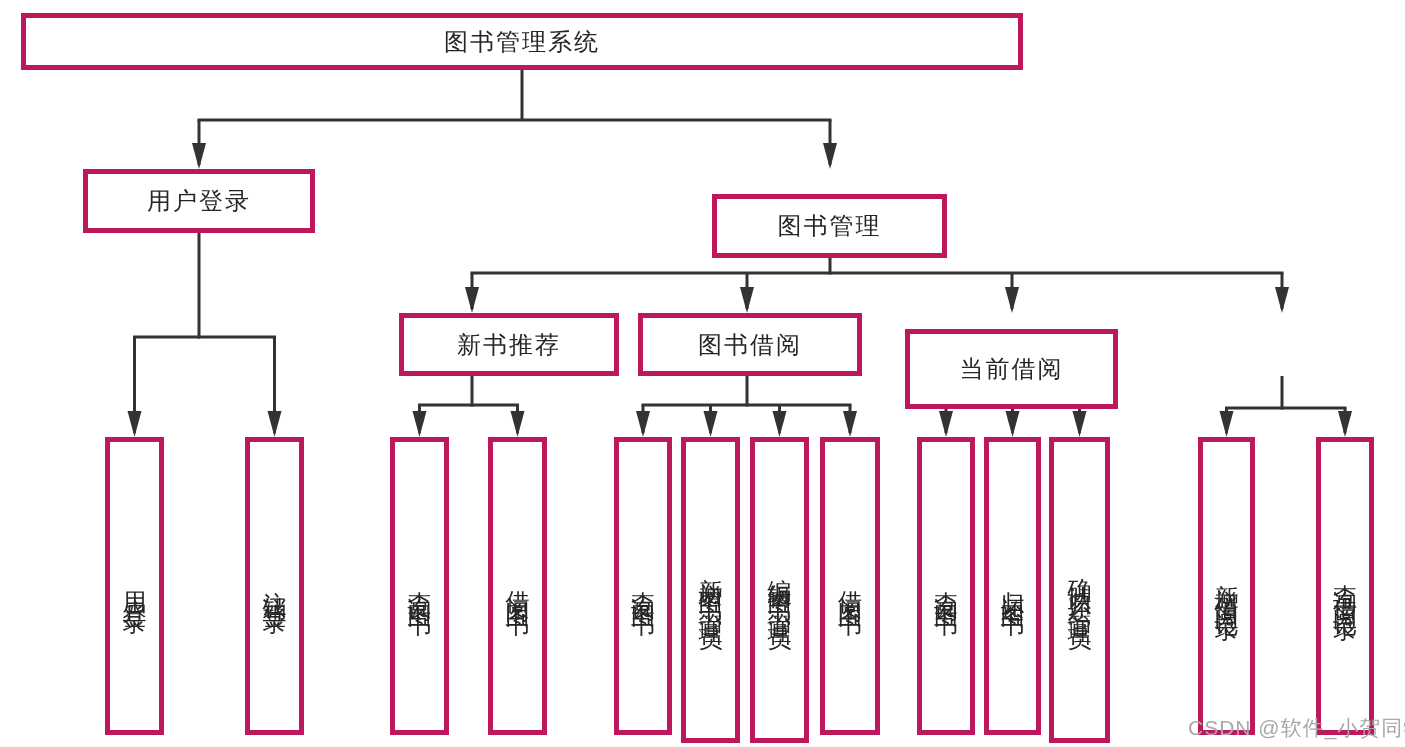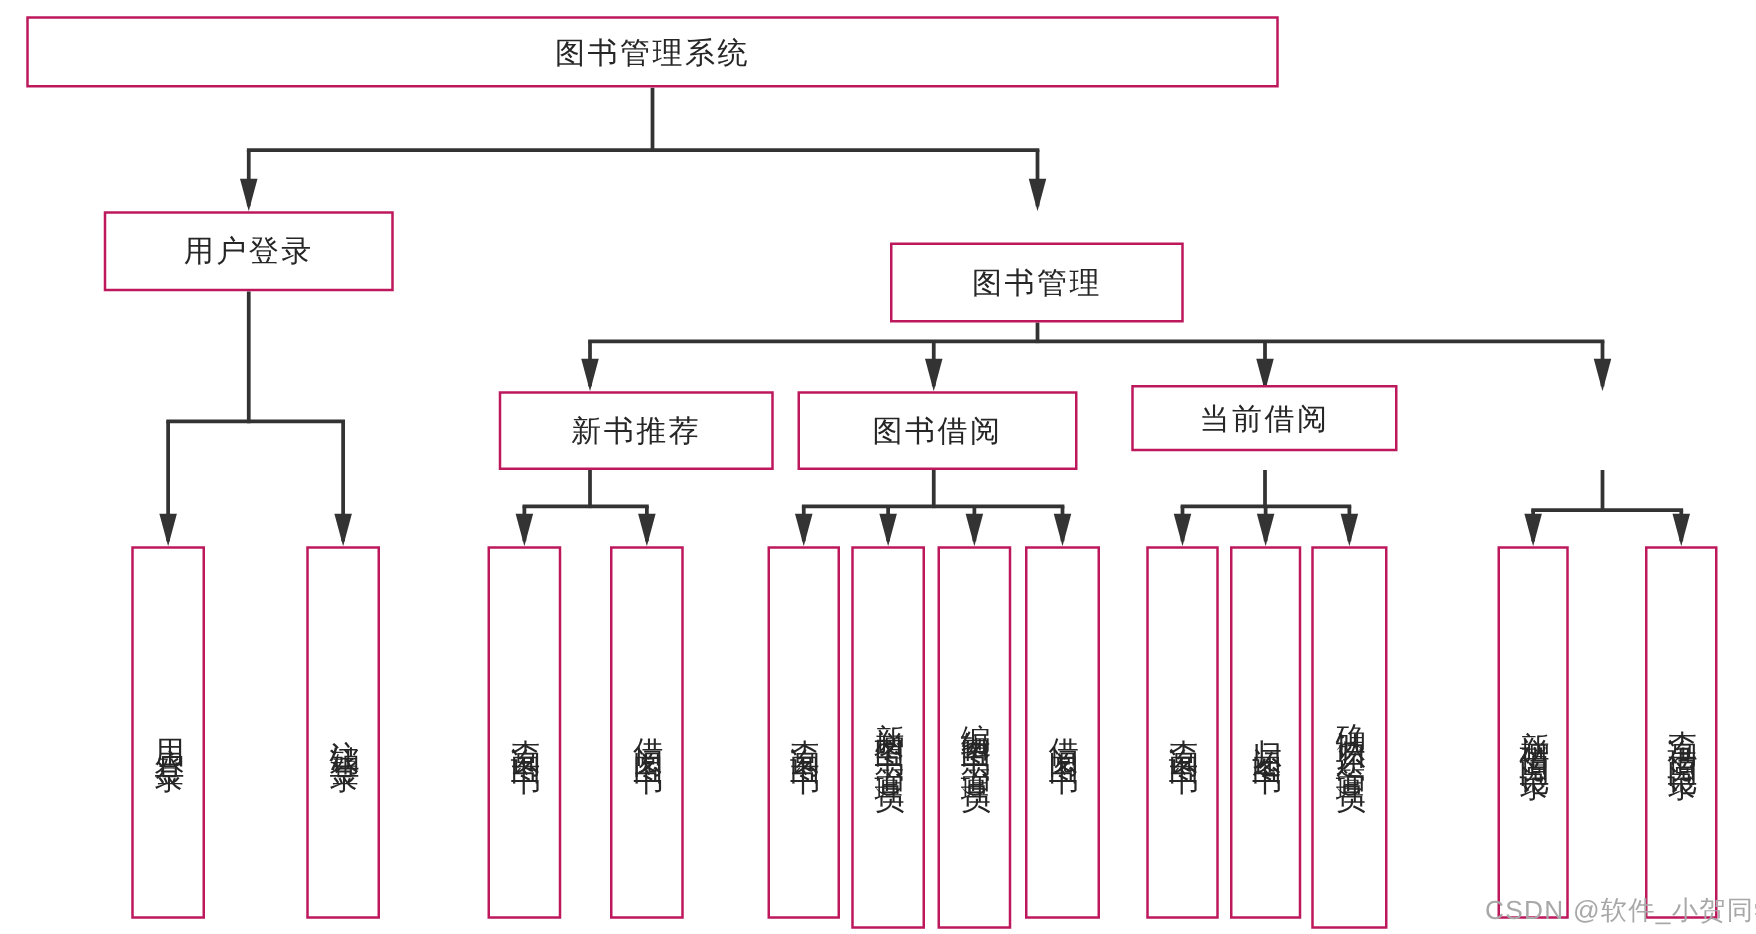--- a/index.html
+++ b/index.html
@@ -18,21 +18,21 @@
   }
   #wires {
     position: absolute;
     left: 0; top: 0;
     width: 1405px;
     height: 747px;
   }
   .hbox, .vbox {
     position: absolute;
     box-sizing: border-box;
-    border: 2px solid #be185d;
+    border: 5px solid #be185d;
     background: #ffffff;
     display: flex;
     align-items: center;
     justify-content: center;
   }
   .hbox .label {
     font-size: 24px;
     color: #262626;
     letter-spacing: 2px;
     white-space: nowrap;
@@ -45,21 +45,21 @@
     letter-spacing: 7px;
     line-height: 1;
     white-space: nowrap;
   }
   
   #node-root          { left: 21px;   top: 13px;  width: 1002px; height: 57px; }
   #node-user-login    { left: 83px;   top: 169px; width: 232px;  height: 64px; }
   #node-book-mgmt     { left: 712px;  top: 169px; width: 235px;  height: 64px; margin-top: 25px; }
   #node-new-book      { left: 362px;  top: 313px; width: 220px;  height: 63px; margin-left: 37px; }
   #node-book-borrow   { left: 638px;  top: 313px; width: 224px;  height: 63px; }
-  #node-current       { left: 905px;  top: 308px; width: 213px;  height: 53px; }
+  #node-current       { left: 905px;  top: 329px; width: 213px;  height: 80px; }
   #node-records       { left: 1173px; top: 313px; width: 219px;  height: 63px; }
 
   .vbox { top: 437px; height: 298px; }
   .vbox.tall { height: 306px; }
   #leaf-ul-login      { left: 105px;  width: 59px; }
   #leaf-ul-logout     { left: 245px;  width: 59px; }
   #leaf-nb-query      { left: 390px;  width: 59px; }
   #leaf-nb-borrow     { left: 488px;  width: 59px; }
   #leaf-bb-query      { left: 614px;  width: 58px; }
   #leaf-bb-add        { left: 681px;  width: 59px; }

